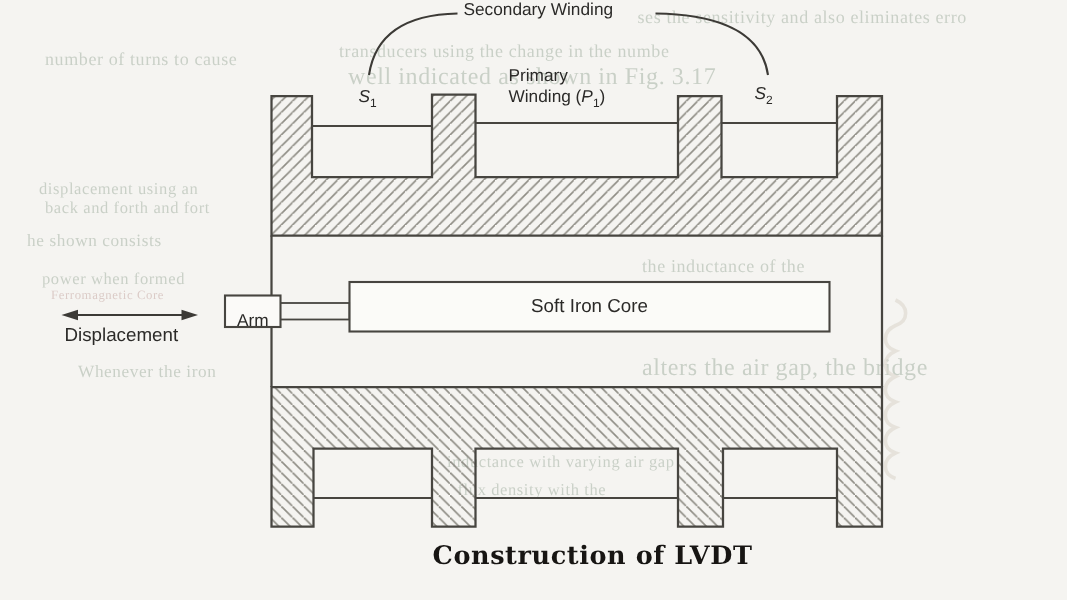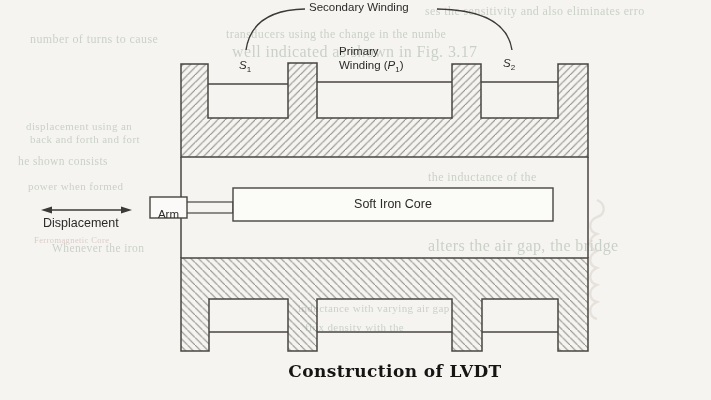--- a/index.html
+++ b/index.html
@@ -7,21 +7,21 @@
     position:relative;width:711px;height:400px;overflow:hidden;
     background:#f5f4f1;
     font-family:"Liberation Sans",sans-serif;
   }
   
   .bleed-frag{
     position:absolute;color:#8fa08f;opacity:.42;filter:blur(.4px);
     font-family:"Liberation Serif",serif;letter-spacing:.4px;white-space:nowrap;
     user-select:none;
   }
-  .bleed-frag.pink{color:#c2a39e;opacity:.5;margin-top:44px;}
+  .bleed-frag.pink{color:#c2a39e;opacity:.5;}
   svg{position:absolute;left:0;top:0;}
   .lbl{
     position:absolute;color:#2b2a28;font-size:11.5px;line-height:13px;
     white-space:nowrap;
   }
   .lbl i{font-style:italic;}
   sub{font-size:8px;line-height:0;}
   .primary-lbl{width:90px;line-height:14px;}
   .core-lbl{
     left:233px;top:188px;width:320px;height:33px;

